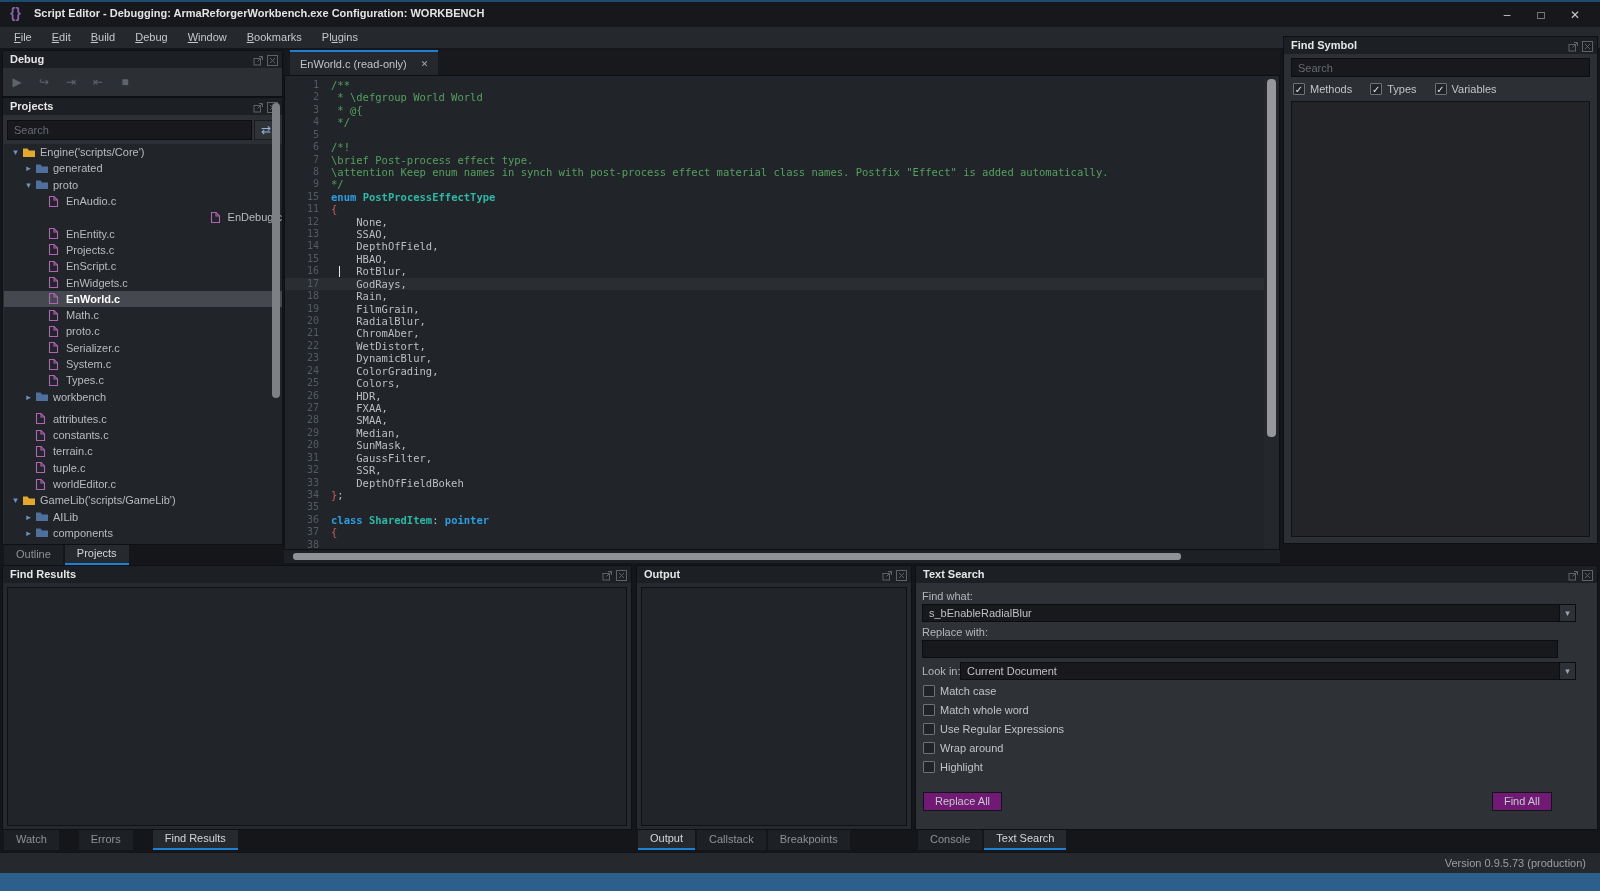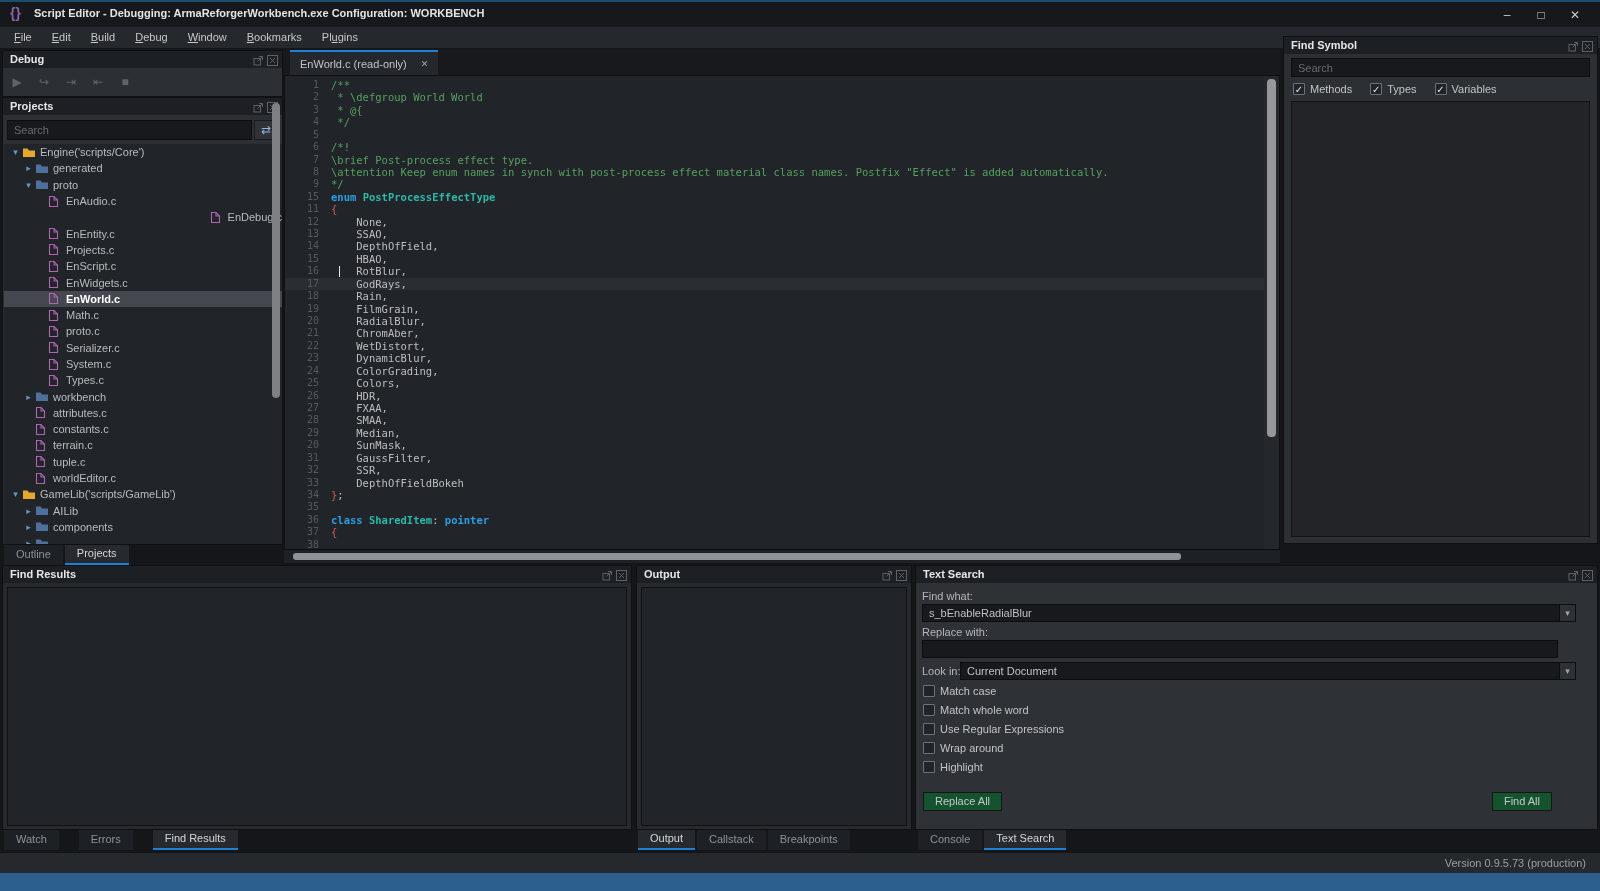--- a/index.html
+++ b/index.html
@@ -98,21 +98,21 @@
   #out-box { position:absolute; left:4px; top:21px; right:4px; bottom:3px; background:#212428; border:1px solid #0f1113; }
   #out-tabs { left:638px; top:830px; display:flex; gap:2px; }
 
   #text-search { left:915px; top:565px; width:683px; height:265px; background:#2e3136; border:1px solid #0e1013; }
   .ts-label { position:absolute; left:6px; font-size:11px; color:#b4b6b9; }
   .ts-field { position:absolute; background:#17191d; border:1px solid #0b0d10; height:18px;
               font-size:11px; color:#bfc1c4; line-height:16px; padding:0 6px; }
   .combo-arrow { position:absolute; right:0; top:0; bottom:0; width:16px; background:#2e3237; border-left:1px solid #0b0d10;
                  color:#9fa3a7; font-size:9px; text-align:center; line-height:16px; }
   #ts-options { position:absolute; left:7px; top:119px; display:flex; flex-direction:column; gap:7px; }
-  .ts-btn { position:absolute; height:19px; background:#14532d; border:1px solid #121417; color:#c6c8ca;
+  .ts-btn { position:absolute; height:19px; background:#701a75; border:1px solid #121417; color:#c6c8ca;
             font-size:11px; padding:0 11px; line-height:17px; }
   #ts-tabs { left:918px; top:830px; display:flex; gap:2px; }
 
   
   #statusbar { left:0; top:852px; width:1600px; height:21px; background:#25282c; border-top:1px solid #121418; }
   #version-text { position:absolute; right:14px; top:4px; font-size:11px; color:#9b9fa3; }
   #bottom-strip { left:0; top:873px; width:1600px; height:18px; background:#2d5f8d; }
 </style>
 </head>
 <body>
@@ -319,21 +319,21 @@
       </div>
       <div class="tree-row" style="padding-left: 18px;">
         <span class="tree-arrow">▸</span>
         <span class="tree-ico">
           <svg width="14" height="11">
             <path d="M1 1.5 h4.5 l1.5 2 H13 V10 H1 Z" fill="#4f6f9d"></path>
           </svg>
         </span>
         <span class="tree-label">workbench</span>
       </div>
-      <div class="tree-row" style="padding-left: 18px;">
+      <div class="tree-row" style="padding-left: 18px; margin-top: 6px;">
         <span class="tree-arrow"></span>
         <span class="tree-ico">
           <svg width="11" height="13">
             <path d="M1.5 1.5 h4.5 l3.5 3.5 V11.5 h-8 Z" fill="none" stroke="#b163b5" stroke-width="1.1"></path>
             <path d="M6 1.5 v3.5 h3.5" fill="none" stroke="#b163b5" stroke-width="1.1"></path>
           </svg>
         </span>
         <span class="tree-label">attributes.c</span>
       </div>
       <div class="tree-row" style="padding-left: 18px;">

